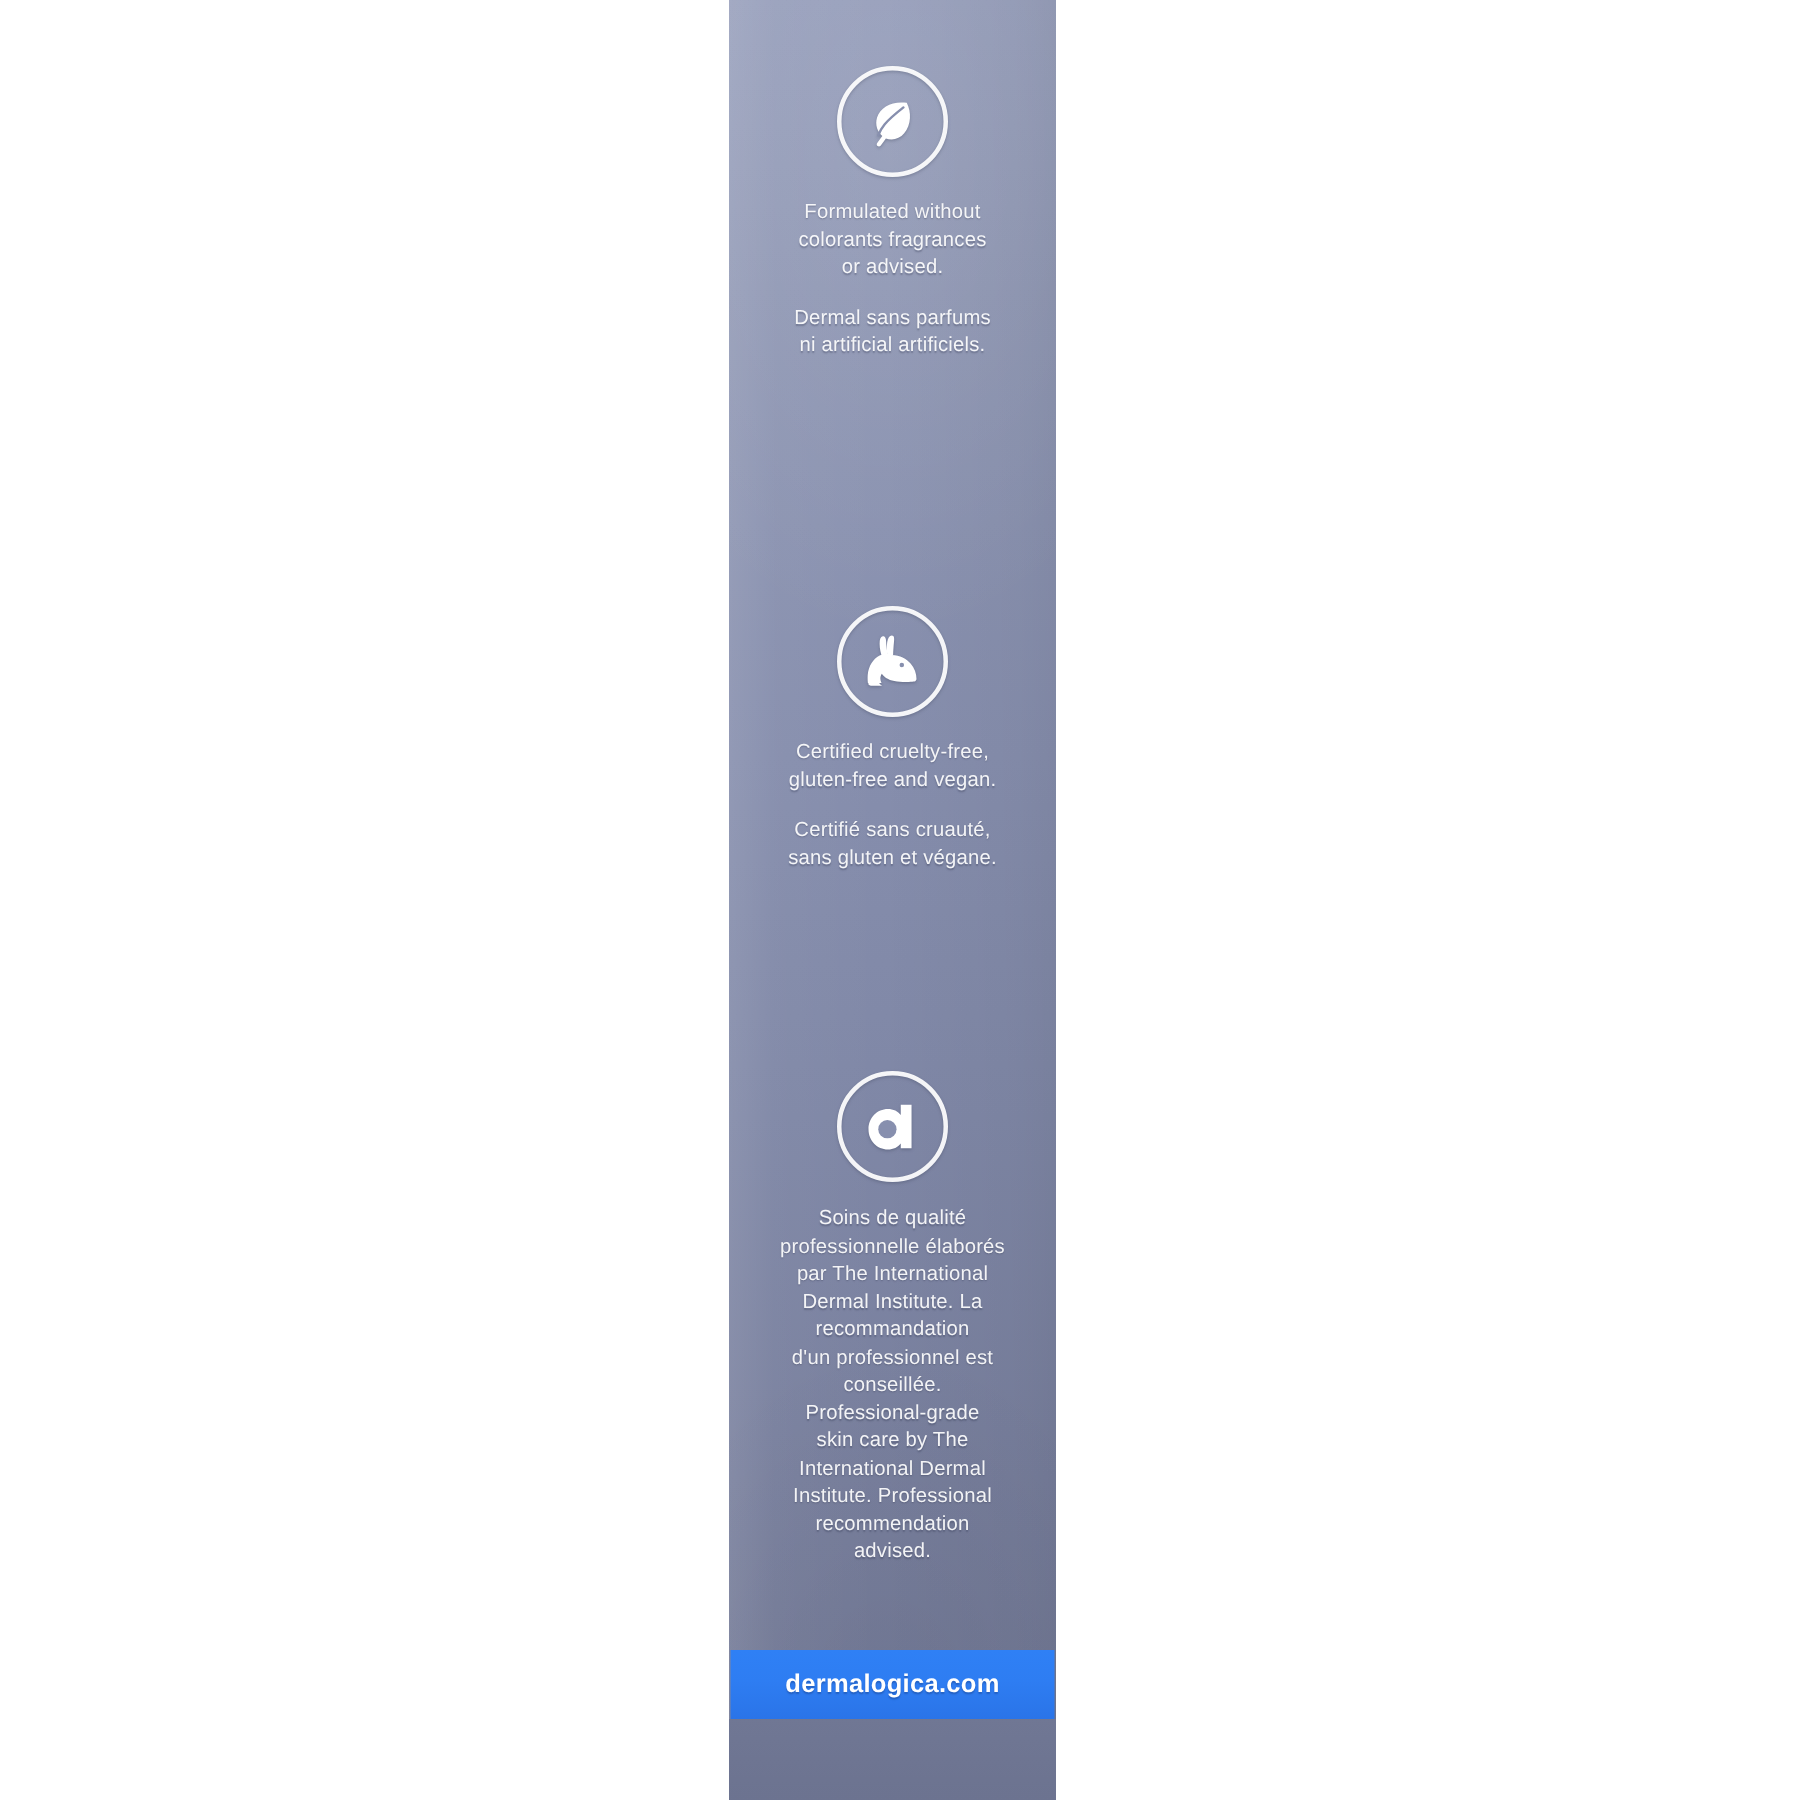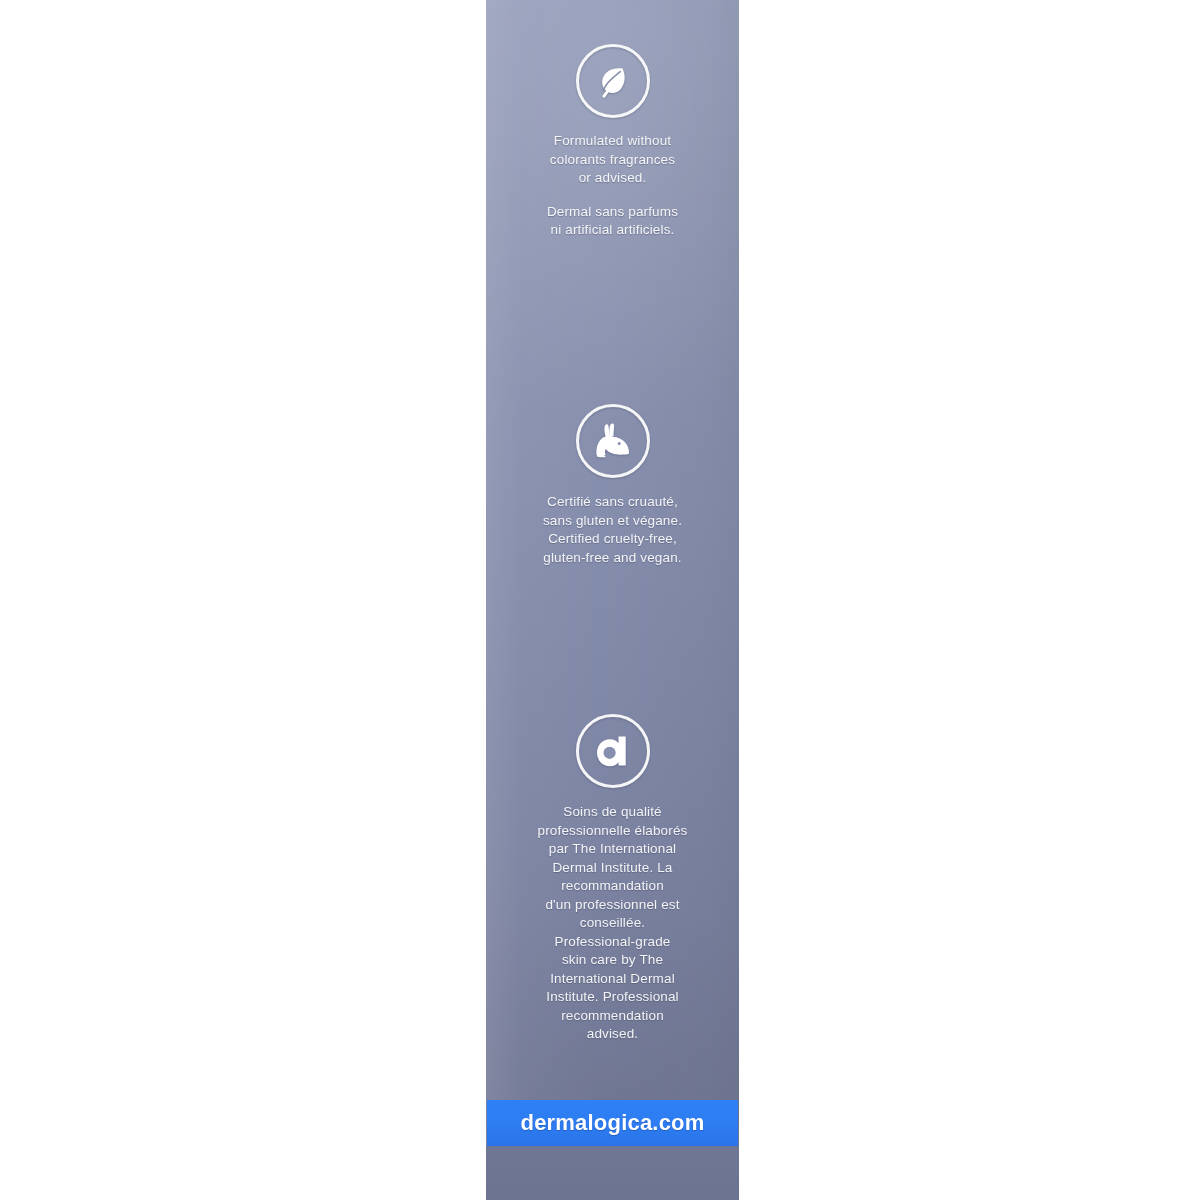--- a/index.html
+++ b/index.html
@@ -20,21 +20,21 @@
     position: absolute;
     inset: 0;
     background: #ffffff;
   }
 
   
   .package-panel {
     position: absolute;
     left: 486px;
     top: 0px;
-    width: 253px;
+    width: 218px;
     height: 1200px;
     background:
       linear-gradient(to right,
         rgba(255,255,255,0.10) 0%,
         rgba(255,255,255,0.03) 14%,
         rgba(0,0,0,0.00) 46%,
         rgba(0,0,0,0.035) 88%,
         rgba(0,0,0,0.06) 100%),
       linear-gradient(to bottom,
         #959dba 0%,
@@ -111,21 +111,21 @@
     right: 1px;
     top: 1100px;
     height: 46px;
     background: linear-gradient(to bottom, #2f80f5 0%, #2e7df2 45%, #2a74e8 100%);
     display: flex;
     align-items: center;
     justify-content: center;
   }
   .web-band-text {
     color: #ffffff;
-    font-size: 22px;
+    font-size: 17px;
     font-weight: bold;
     letter-spacing: 0.2px;
     text-shadow: 0 1px 1px rgba(20,50,110,0.35);
   }
 
   .panel-foot {
     position: absolute;
     left: 0;
     right: 0;
     top: 1146px;
@@ -166,27 +166,27 @@
           <svg width="46" height="46" viewBox="0 0 46 46" aria-hidden="true">
             <g fill="#ffffff">
               <path d="M16.5 6.2c-1.5.3-2.1 2.1-2.1 4.9 0 3.2.8 6.9 1.9 8.9l3.6-1.1c-.5-2.4-1-6-1.1-8.7-.1-2.6-.7-4.3-2.3-4z"></path>
               <path d="M22.6 5.6c-1.6-.1-2.6 1.5-3.1 4.2-.5 3.1-.4 6.9.2 9.1l3.7-.3c.1-2.4.3-6.1.6-8.7.3-2.6.1-4.2-1.4-4.3z"></path>
               <path d="M20.3 17.6c-5.9 0-10.1 3.6-12.2 8.1-1.3 2.8-1.7 5.7-1.7 8.2 0 1.5.1 2.7.2 3.4h9.1c-.5-1-.8-2-.8-3 0-1.2.4-2.3 1-3.2 1.4 2.2 4.2 4.1 8.3 4.9 3 .6 6.5.7 9.6.6 1.9-.1 3.2-.2 3.8-.3.8-.1 1.4-.8 1.4-1.6 0-3.6-1.3-7.3-3.8-10.2-2.9-3.4-7.3-5.6-12.6-5.8-.8-.1-1.6-.1-2.3-.1z"></path>
               <path d="M9.5 35.2c-1.5.6-2.6 1.6-2.6 2.6 0 1 1.1 1.4 2.9 1.4h6.4c-1.3-.8-2.3-1.9-2.9-3.1l-3.8-.9z"></path>
             </g>
             <circle cx="29.2" cy="25.4" r="1.5" fill="#878fae"></circle>
           </svg>
         </div>
+        <p class="claim-text en">
+          <span>Certified cruelty-free,</span>
+          <span>gluten-free and vegan.</span>
+        </p>
         <p class="claim-text fr">
           <span>Certifié sans cruauté,</span>
           <span>sans gluten et végane.</span>
-        </p>
-        <p class="claim-text en">
-          <span>Certified cruelty-free,</span>
-          <span>gluten-free and vegan.</span>
         </p>
       </div>
 
       <div class="claim-block b3">
         <div class="icon-badge">
           <svg width="46" height="46" viewBox="0 0 46 46" aria-hidden="true">
             <path d="M28.5 8.5h7.2v29h-7.2v-3.2c-1.9 2.5-4.9 4-8.6 4C12.8 38.3 7 32.5 7 24.8 7 17.1 12.8 11.3 19.9 11.3c3.7 0 6.7 1.5 8.6 4V8.5z" fill="#ffffff"></path>
             <circle cx="19.6" cy="24.8" r="6.1" fill="#878fae"></circle>
           </svg>
         </div>

